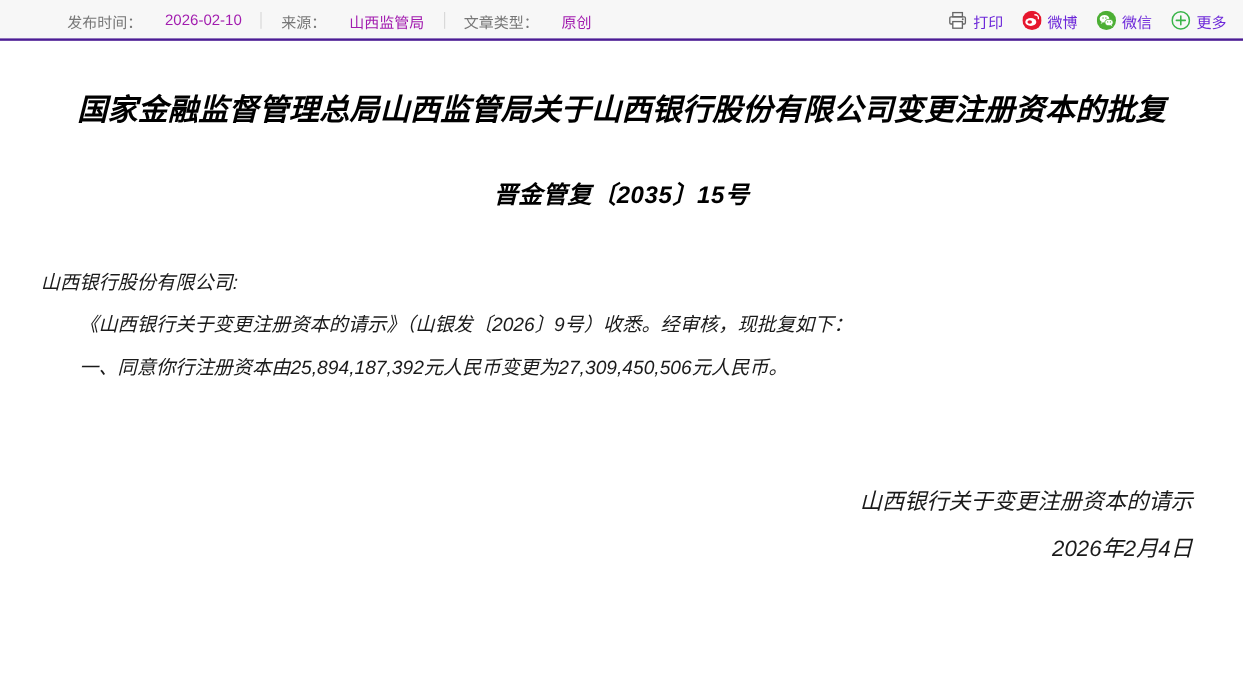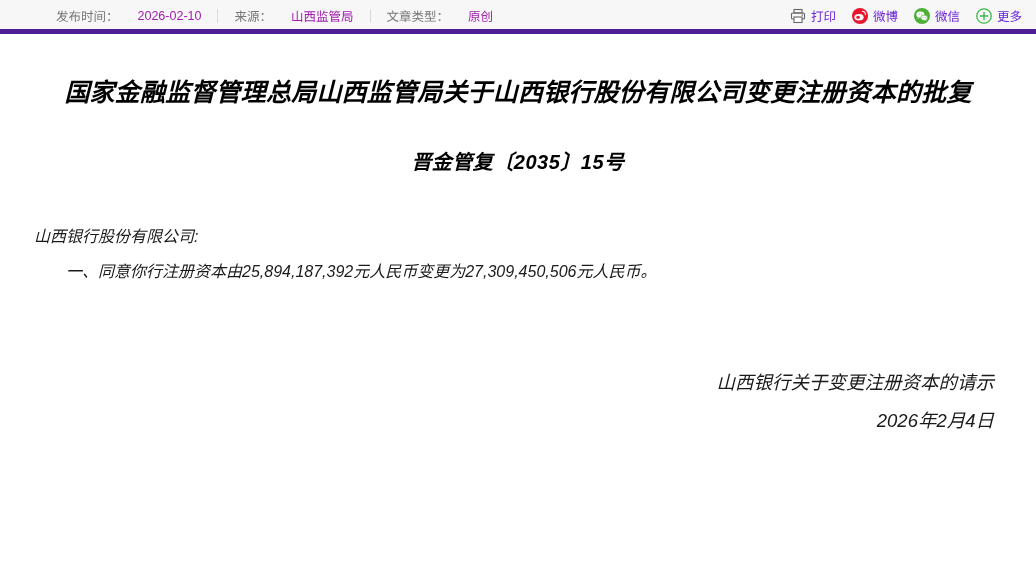--- a/index.html
+++ b/index.html
@@ -19,21 +19,21 @@
     position: relative;
     width: 1036px;
     height: 580px;
     box-sizing: border-box;
   }
 
   
   .meta-bar {
     height: 34px;
     background: #f7f7f7;
-    border-bottom: 5px solid #4c1d95;
+    border-bottom: 2px solid #4c1d95;
     display: flex;
     align-items: center;
     padding: 2px 14px 0 56px;
     box-sizing: border-box;
     font-size: 12.5px;
     color: #666;
   }
   .meta-item {
     display: flex;
     align-items: center;
@@ -206,20 +206,21 @@
   </div>
 
   <div class="doc">
 
     <h1 class="doc-title">国家金融监督管理总局山西监管局关于山西银行股份有限公司变更注册资本的批复</h1>
 
     <div class="doc-number">晋金管复〔2035〕15号</div>
 
     <div class="doc-body">
       <p class="para">山西银行股份有限公司:</p>
+      <p class="para indent">《山西银行关于变更注册资本的请示》（山银发〔2026〕9号）收悉。经审核，现批复如下：</p>
       <p class="para indent">一、同意你行注册资本由25,894,187,392元人民币变更为27,309,450,506元人民币。</p>
     </div>
 
     <div class="sign">
       <div class="sign-org">山西银行关于变更注册资本的请示</div>
       <div class="sign-date">2026年2月4日</div>
     </div>
 
   </div>
 </div>

